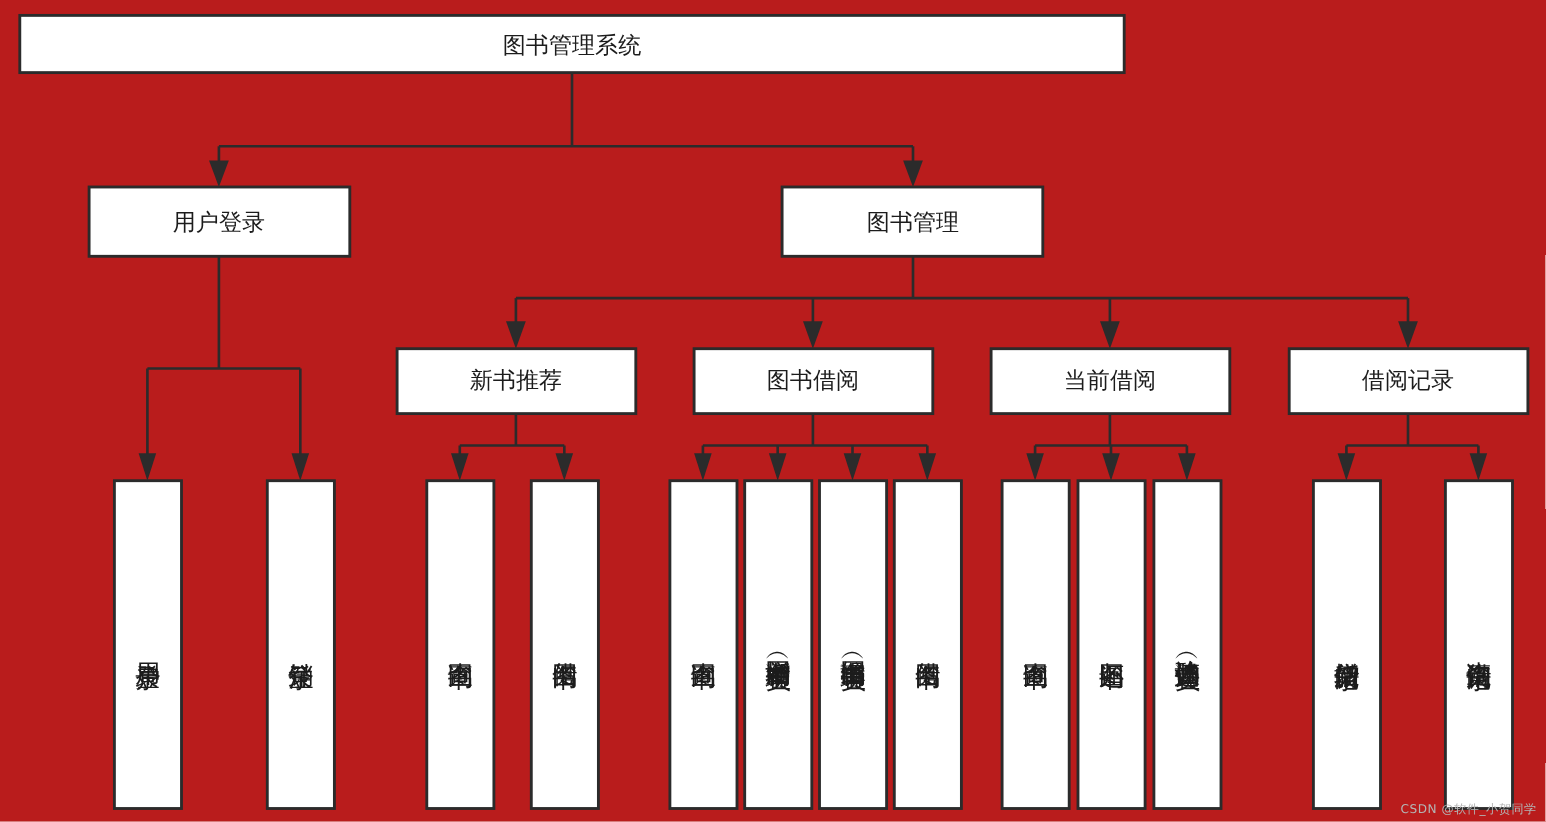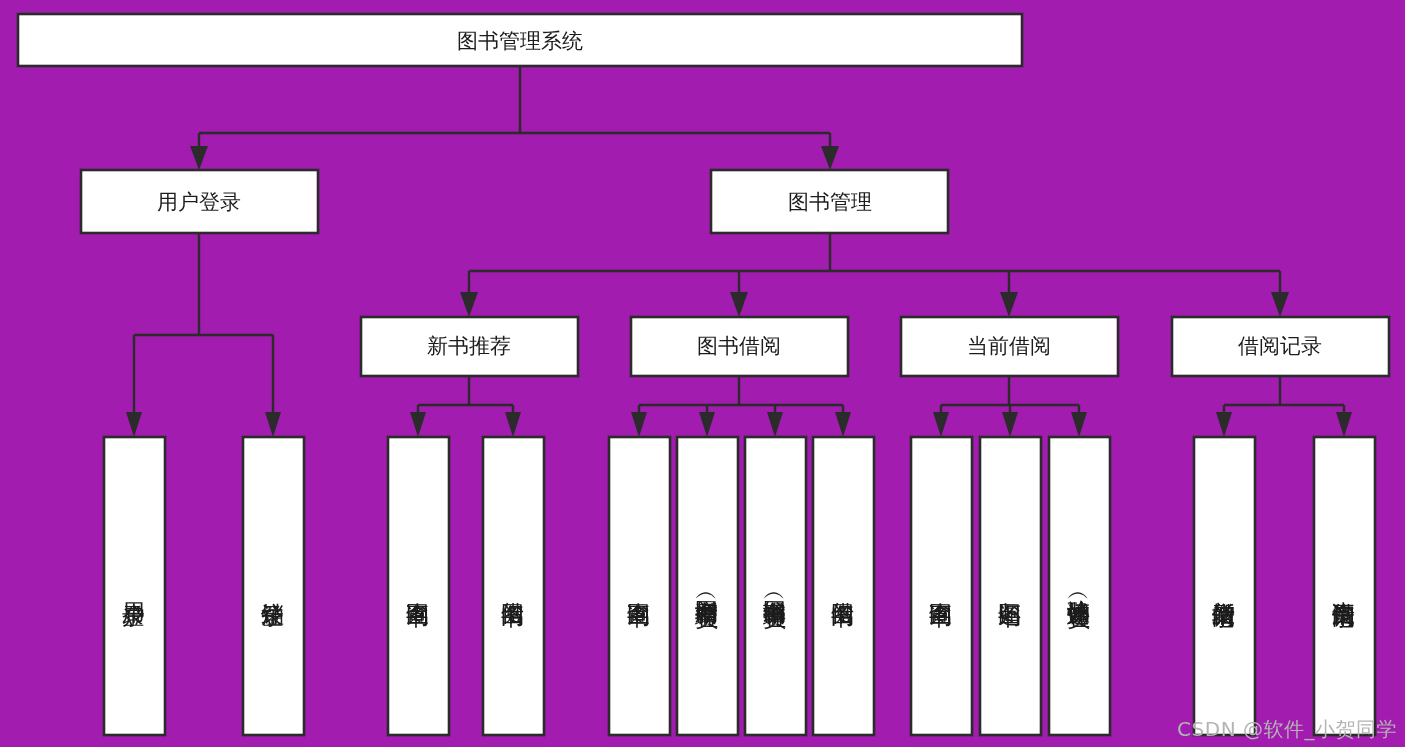--- a/index.html
+++ b/index.html
@@ -7,21 +7,21 @@
     padding: 0;
     background: #ffffff;
   }
   body {
     font-family: "DejaVu Sans", "Liberation Sans", sans-serif;
   }
   #diagram-root {
     position: relative;
     width: 1405px;
     height: 747px;
-    background: #a21caf;
+    background: #b91c1c;
     overflow: hidden;
   }
   svg.flowchart {
     position: absolute;
     top: 0;
     left: 0;
     width: 1405px;
     height: 747px;
     display: block;
   }
@@ -54,21 +54,21 @@
     writing-mode: vertical-rl;
     text-orientation: upright;
     text-anchor: middle;
     letter-spacing: 1px;
   }
   .watermark {
     position: absolute;
     right: 8px;
     bottom: 4px;
     font-family: "DejaVu Sans", "Liberation Sans", sans-serif;
-    font-size: 20px;
+    font-size: 11px;
     color: #b4b4b4;
     letter-spacing: 0.5px;
     white-space: nowrap;
     user-select: none;
   }
 </style>
 </head>
 <body>
 
 <div id="diagram-root">

